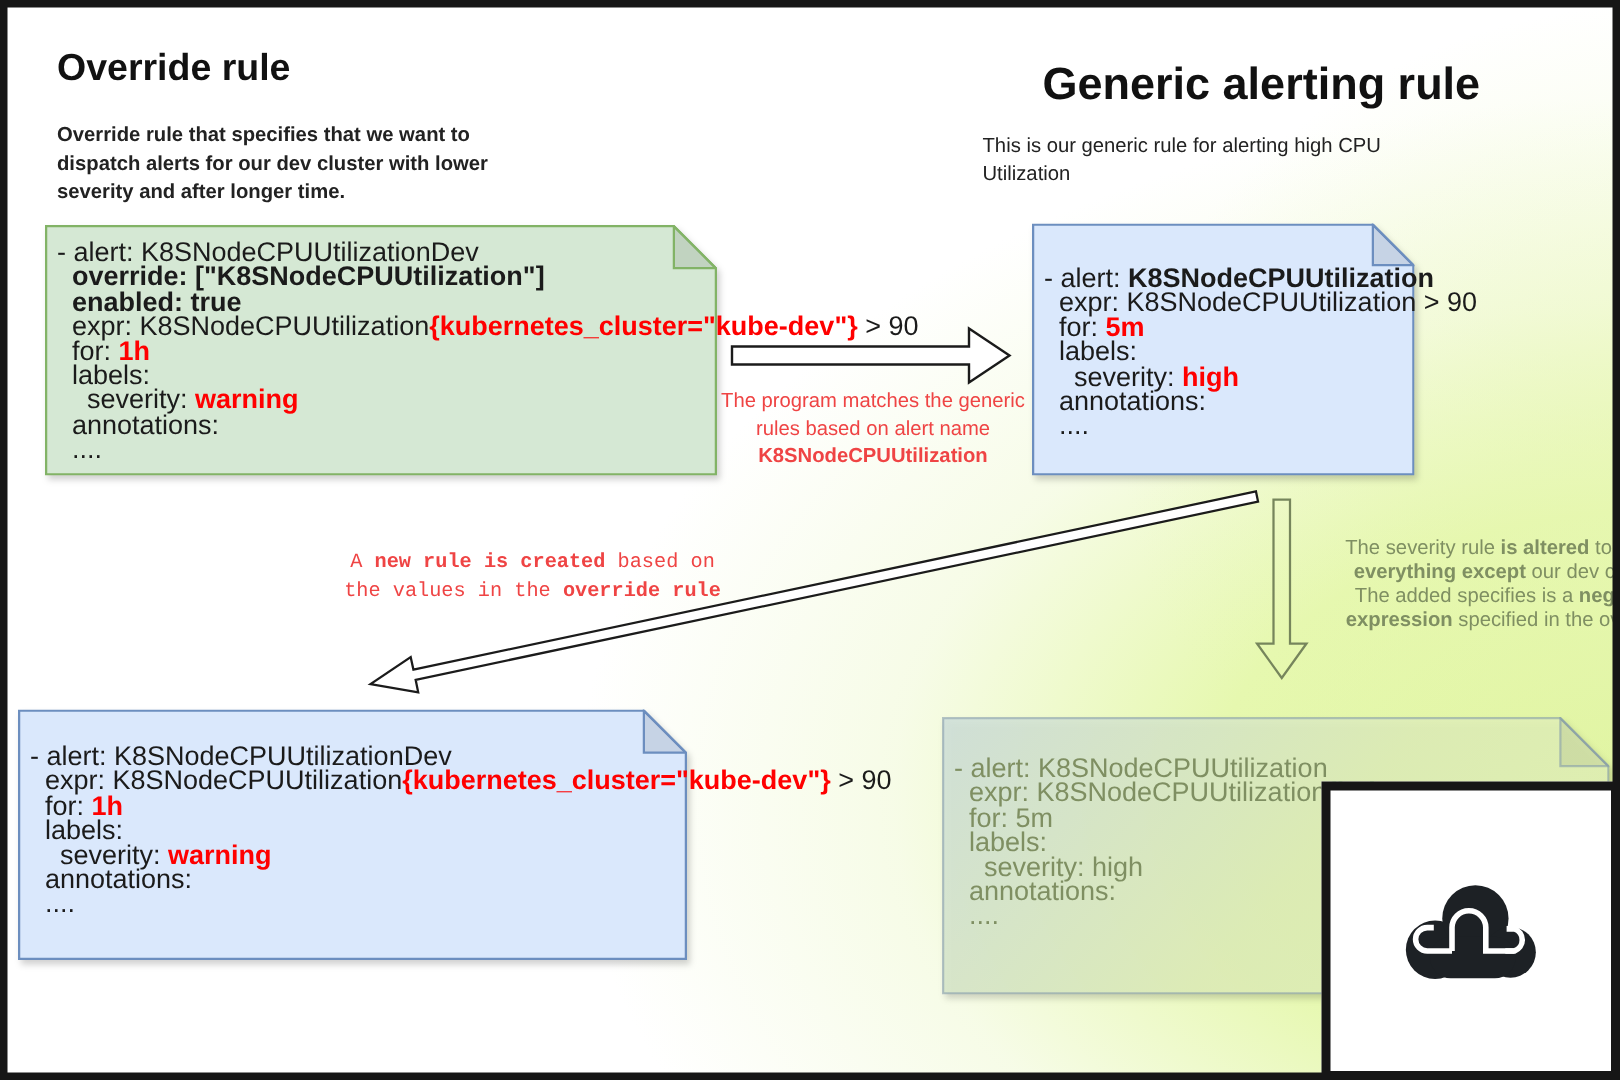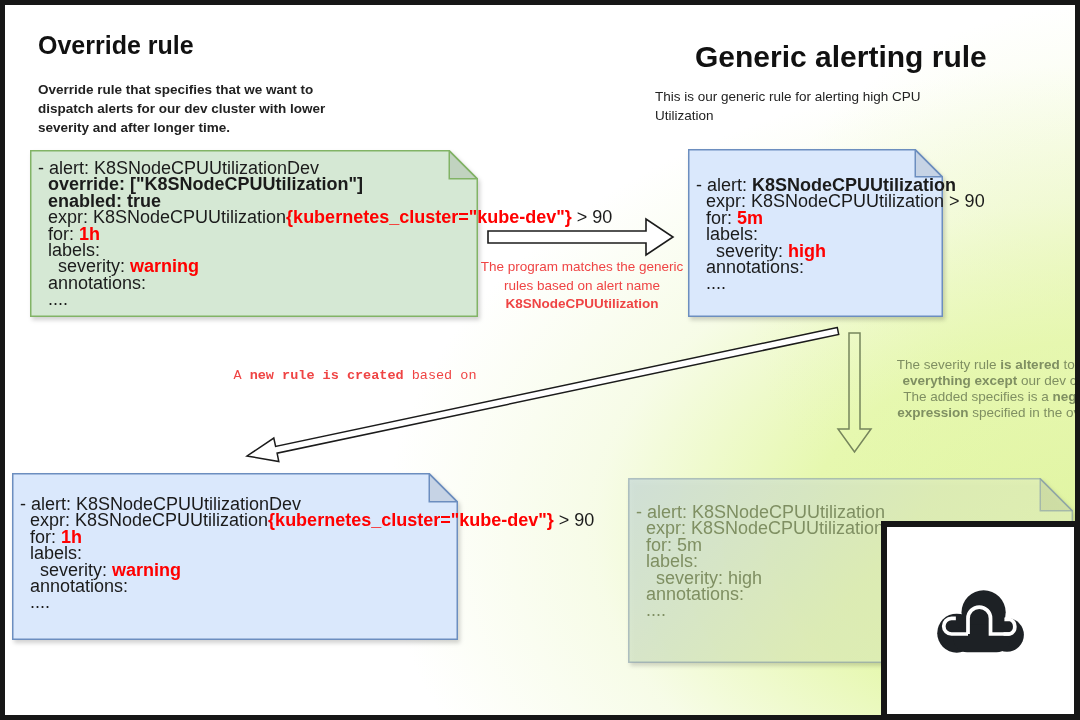--- a/index.html
+++ b/index.html
@@ -94,20 +94,21 @@
 </div>
 <div class="abs note-text olive" style="left:636px;top:504px;"><div class="tl"><span>- alert: K8SNodeCPUUtilization</span></div><div class="tl"><span>  expr: K8SNodeCPUUtilization</span><span class="gb">{kubernete</span></div><div class="tl"><span>  for: 5m</span></div><div class="tl"><span>  labels:</span></div><div class="tl"><span>    severity: high</span></div><div class="tl"><span>  annotations:</span></div><div class="tl"><span>  ....</span></div></div>
 
 <div class="abs label" style="left:462px;top:258px;width:240px;">
     <div class="tl"><span>The program matches the generic</span></div>
     <div class="tl"><span>rules based on alert name</span></div>
     <div class="tl"><span class="b">K8SNodeCPUUtilization</span></div>
   </div>
 <div class="abs label" style="left:222px;top:367px;width:266px;font-family:Liberation Mono, monospace;">
     <div class="tl"><span>A </span><span class="b">new rule is created</span><span> based on</span></div>
+    <div class="tl"><span>the values in the </span><span class="b">override rule</span></div>
   </div>
 <div class="abs label lbl-altered" style="left:796px;top:357px;width:420px;">
     <div class="tl"><span>The severity rule </span><span class="b">is altered</span><span> to match</span></div>
     <div class="tl"><span class="b">everything except</span><span> our dev cluster</span></div>
     <div class="tl"><span>The added specifies is a </span><span class="b">negation</span></div>
     <div class="tl"><span class="b">expression</span><span> specified in the override</span></div>
   </div>
 
 <div class="abs logo-panel">
   <svg width="104" height="80" viewBox="0 0 120 92" style="position:absolute;left:42px;top:54px;">

